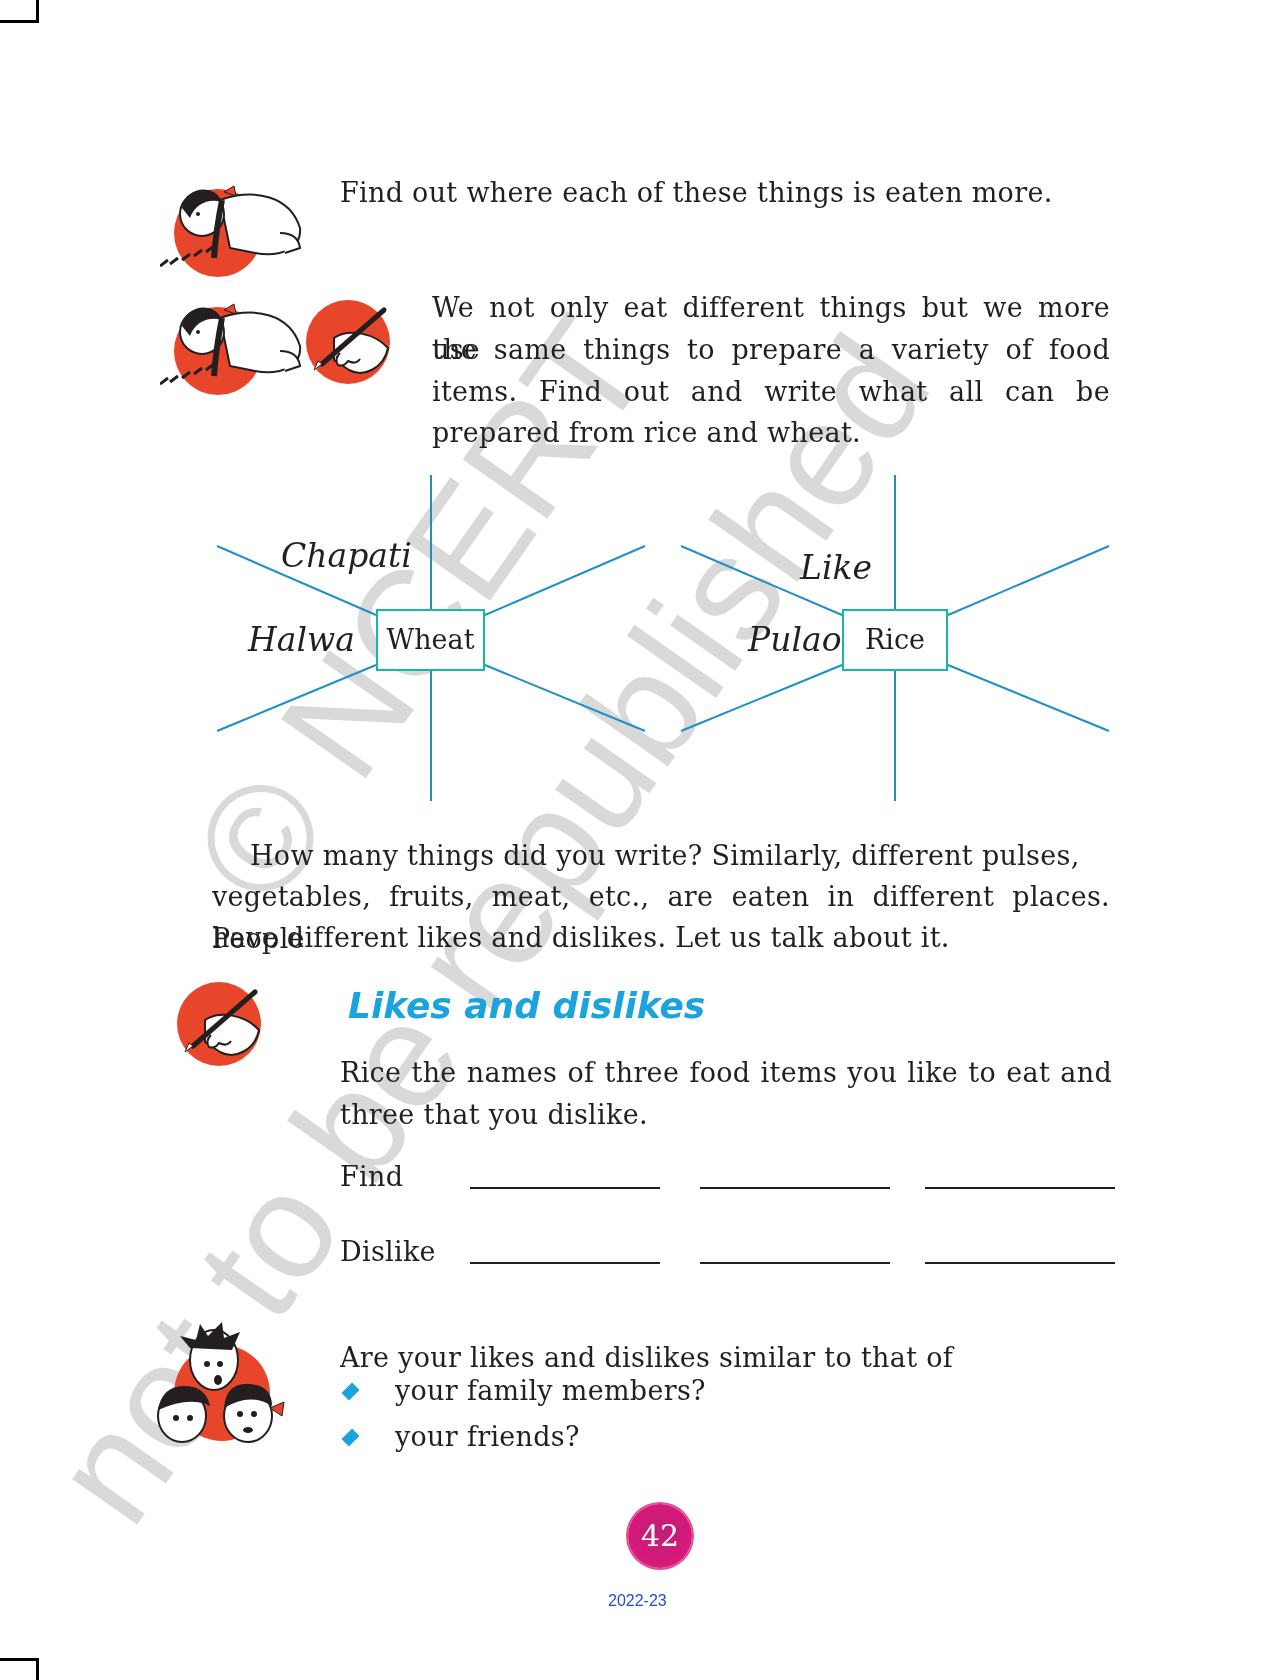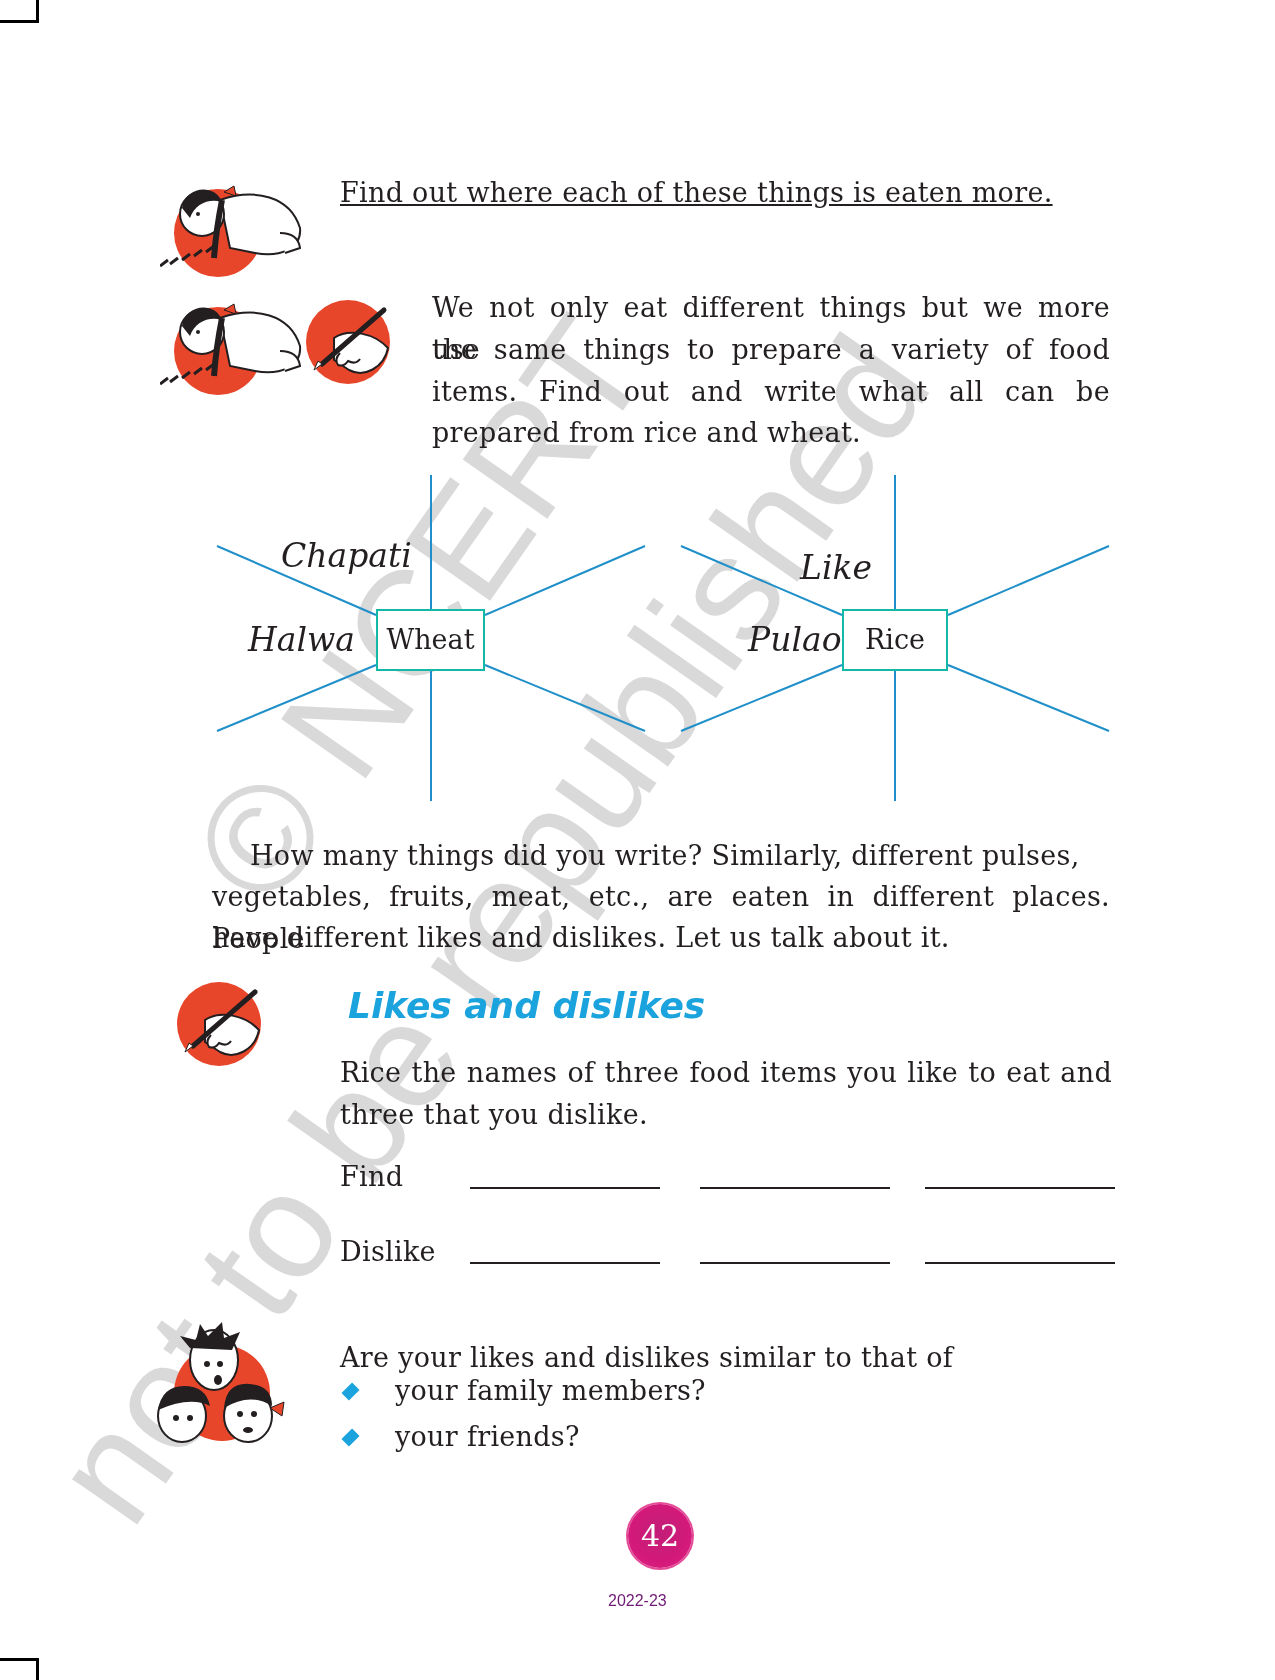--- a/index.html
+++ b/index.html
@@ -31,21 +31,21 @@
     <path d="M60 22 C95 10 130 18 140 50 C142 70 120 80 95 75 L70 70 Z" fill="#fff" stroke="#231f20" stroke-width="2"></path>
     <path d="M120 55 q18 0 20 15 l-15 5" fill="#fff" stroke="#231f20" stroke-width="2"></path>
     <circle cx="42" cy="36" r="22" fill="#fff" stroke="#231f20" stroke-width="2"></circle>
     <path d="M22 30 C25 8 55 5 62 24 C50 20 35 25 30 40 Z" fill="#231f20"></path>
     <path d="M62 22 q-6 30 -8 58" stroke="#231f20" stroke-width="6" fill="none"></path>
     <path d="M64 14 l10 -6 l2 10 z" fill="#e8462a" stroke="#231f20" stroke-width="1"></path>
     <circle cx="38" cy="36" r="2" fill="#231f20"></circle>
     <path d="M0 88 l8 -6 M10 86 l8 -6 M22 82 l8 -6 M34 78 l8 -6 M46 74 l8 -6" stroke="#231f20" stroke-width="3"></path>
   </svg>
 </div>
-<div class="abs text" style="left:340px;top:172px;text-decoration:underline;">Find out where each of these things is eaten more.</div>
+<div class="abs text" style="left:340px;top:172px;">Find out where each of these things is eaten more.</div>
 
 <div class="abs" style="left:160px;top:296px;width:150px;height:100px;">
   <svg width="150" height="100" viewBox="0 0 150 100">
     <circle cx="58" cy="55" r="44" fill="#e8462a"></circle>
     <path d="M60 22 C95 10 130 18 140 50 C142 70 120 80 95 75 L70 70 Z" fill="#fff" stroke="#231f20" stroke-width="2"></path>
     <path d="M120 55 q18 0 20 15 l-15 5" fill="#fff" stroke="#231f20" stroke-width="2"></path>
     <circle cx="42" cy="36" r="22" fill="#fff" stroke="#231f20" stroke-width="2"></circle>
     <path d="M22 30 C25 8 55 5 62 24 C50 20 35 25 30 40 Z" fill="#231f20"></path>
     <path d="M62 22 q-6 30 -8 58" stroke="#231f20" stroke-width="6" fill="none"></path>
     <path d="M64 14 l10 -6 l2 10 z" fill="#e8462a" stroke="#231f20" stroke-width="1"></path>
@@ -147,13 +147,13 @@
 </div>
 <div class="abs text" style="left:340px;top:1337px;">Are your likes and dislikes similar to that of</div>
 <div class="diamond" style="left:343px;top:1384px;"></div>
 <div class="abs text" style="left:395px;top:1370px;">your family members?</div>
 <div class="diamond" style="left:343px;top:1430px;"></div>
 <div class="abs text" style="left:395px;top:1416px;">your friends?</div>
 
 <div class="badge" style="left:628px;top:1504px;">
   <span>42</span>
 </div>
-<div class="abs" style="left:608px;top:1592px;font-family:'Liberation Sans', sans-serif;font-size:16px;color:#701a75;">2022-23</div>
+<div class="abs" style="left:608px;top:1592px;font-family:'Liberation Sans', sans-serif;font-size:16px;color:#1d4ed8;">2022-23</div>
 
 </body></html>

